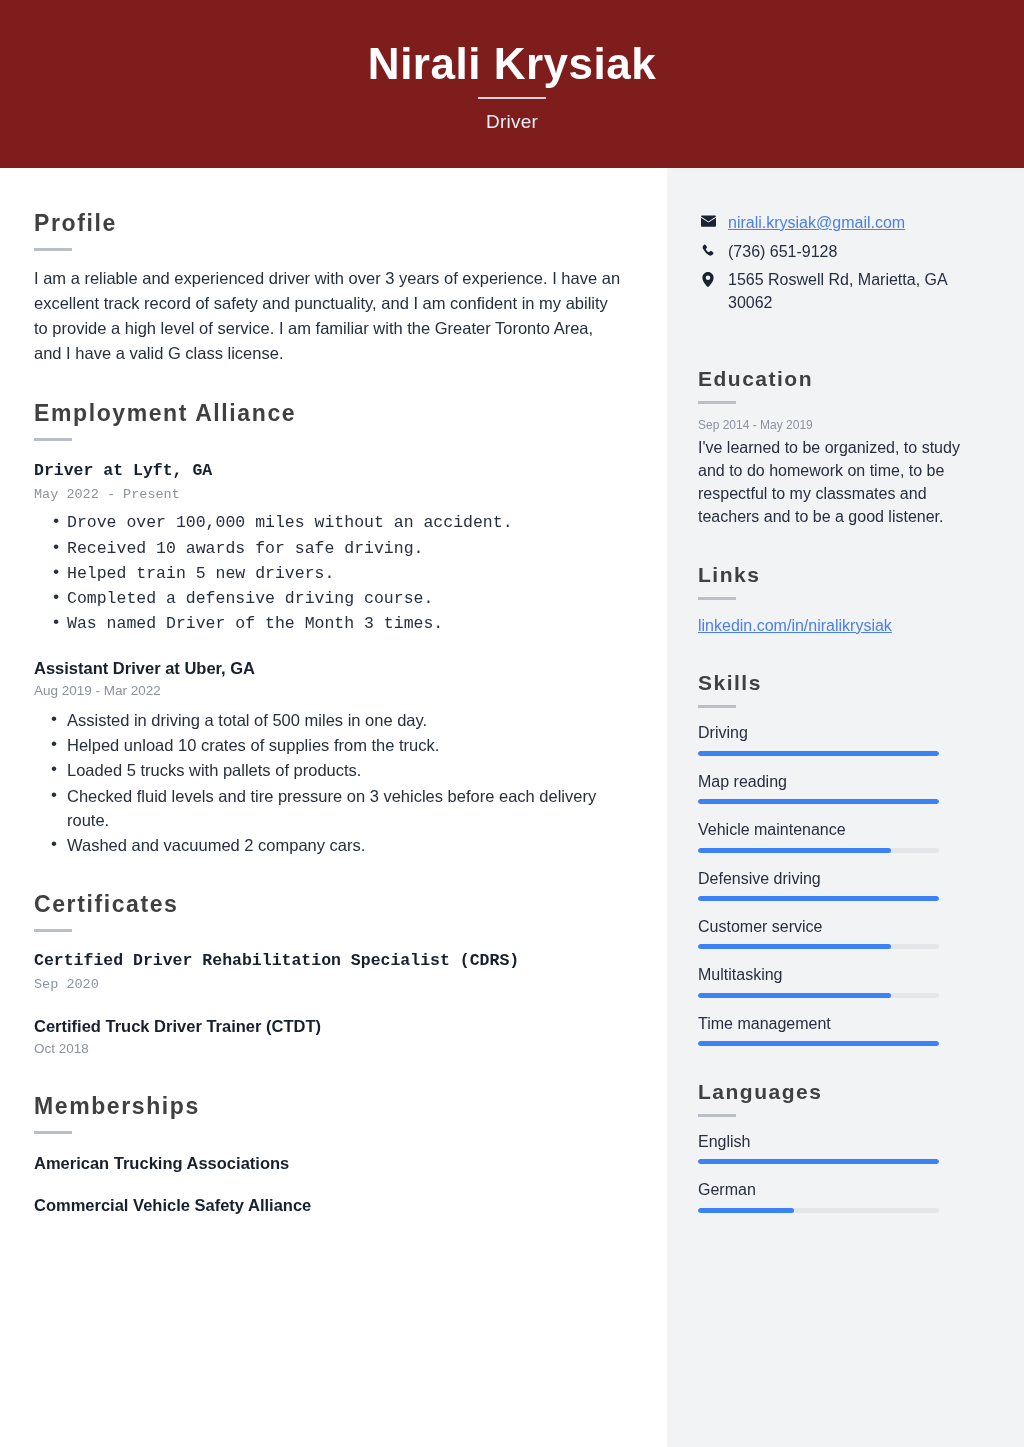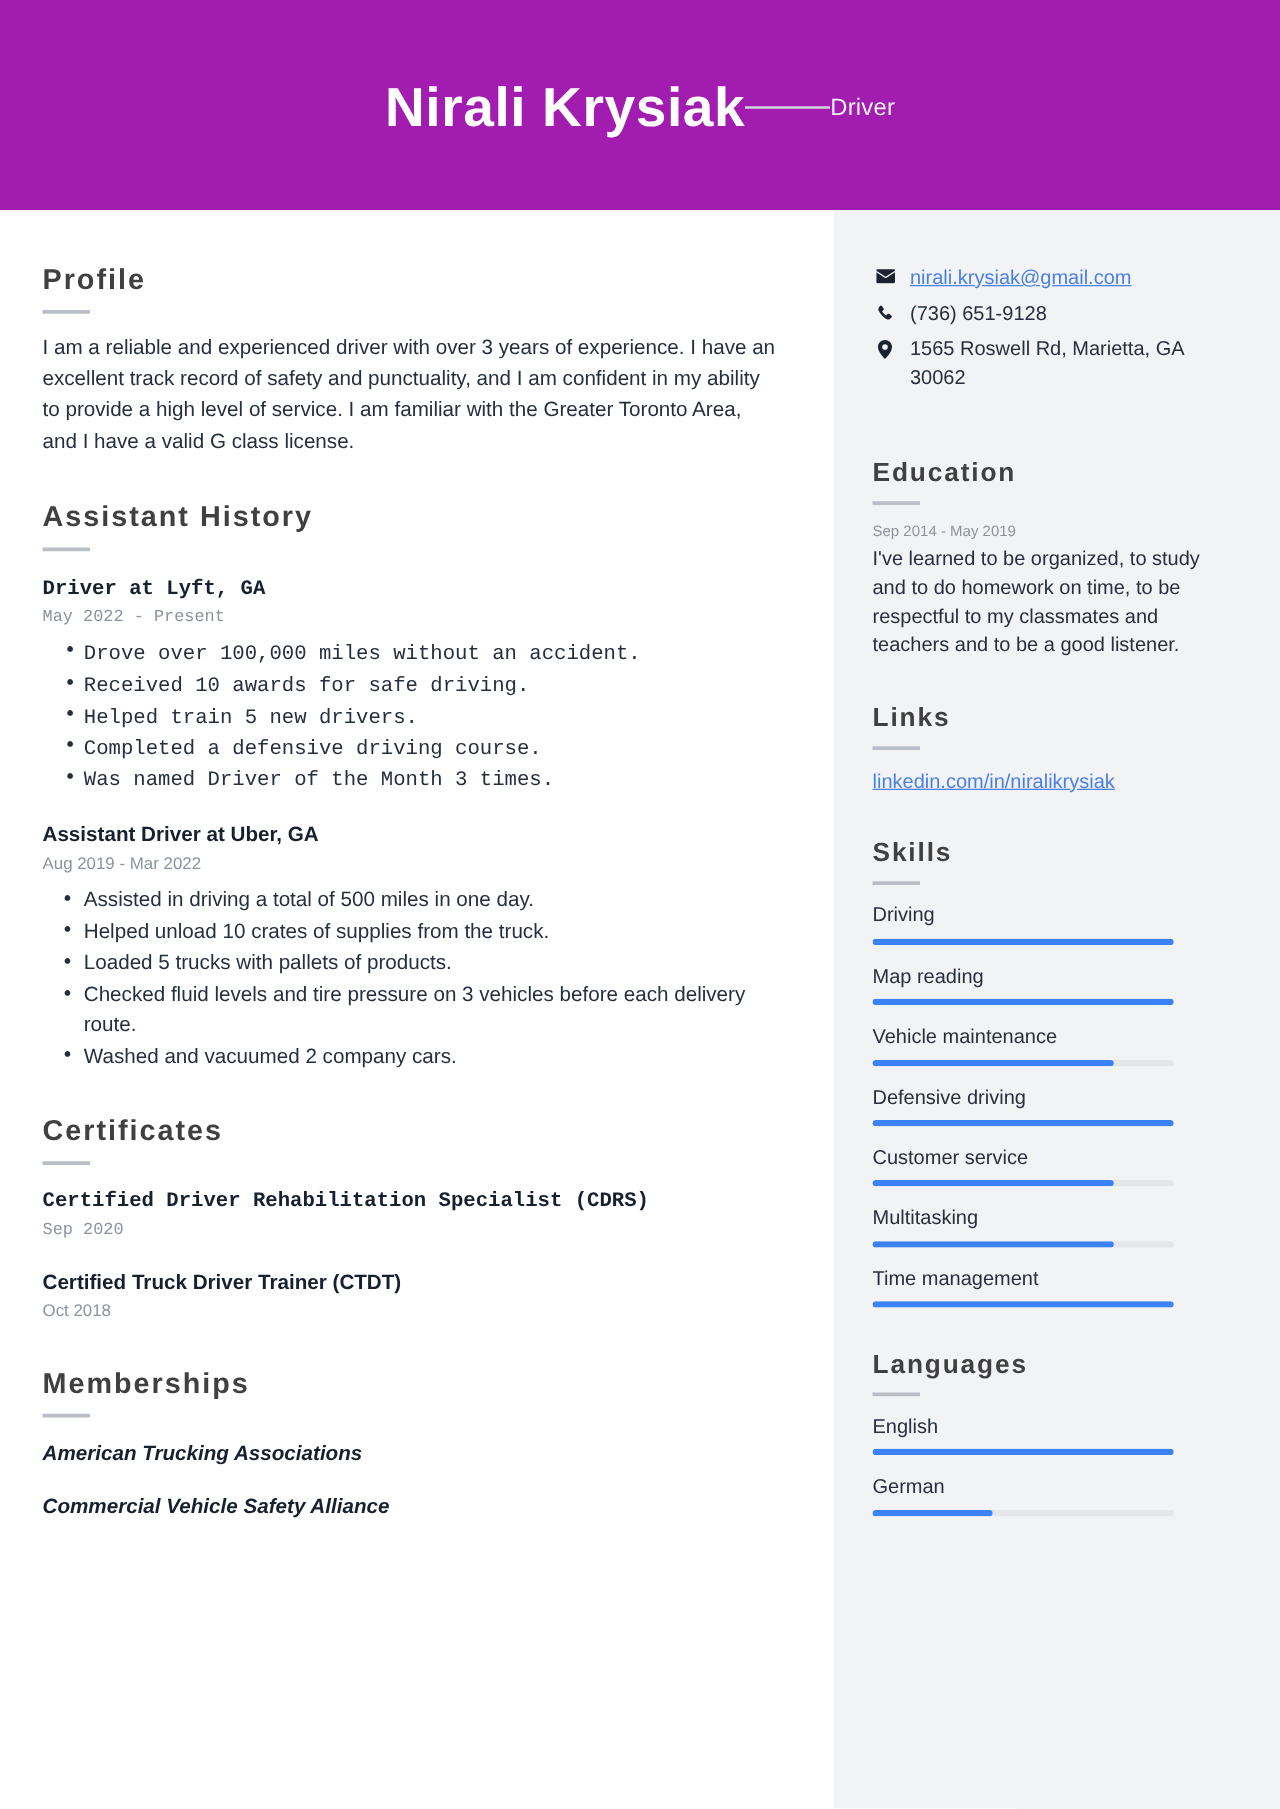--- a/index.html
+++ b/index.html
@@ -18,24 +18,24 @@
   .page {
     position: relative;
     width: 1024px;
     min-height: 1447px;
     background: #ffffff;
     overflow: hidden;
   }
 
   
   .header {
-    background: #a21caf;
+    background: #7f1d1d;
     height: 168px;
     display: flex;
-    flex-direction: row;
+    flex-direction: column;
     align-items: center;
     justify-content: center;
     padding-top: 6px;
   }
   .header-name {
     font-size: 44px;
     font-weight: 700;
     color: #ffffff;
     letter-spacing: 0.5px;
     line-height: 1.05;
@@ -133,21 +133,20 @@
     font-size: 17px;
     color: #262f3f;
   }
 
   .plain-entry {
     font-size: 16.5px;
     font-weight: 700;
     color: #16202e;
     margin-top: 20px;
     line-height: 1.35;
-    font-style: italic;
   }
   .plain-entry:first-of-type { margin-top: 0; }
 
   #employment-history .sec-rule { margin-bottom: 19px; }
   #certificates .sec-rule { margin-bottom: 18px; }
   #memberships .sec-rule { margin-bottom: 18px; }
 
   
   .contact-list { margin-bottom: 52px; }
   .contact-row {
@@ -240,21 +239,21 @@
 
     <div class="main-col">
 
       <div class="sec" id="profile">
         <div class="sec-title">Profile</div>
         <div class="sec-rule"></div>
         <div class="para">I am a reliable and experienced driver with over 3 years of experience. I have an excellent track record of safety and punctuality, and I am confident in my ability to provide a high level of service. I am familiar with the Greater Toronto Area, and I have a valid G class license.</div>
       </div>
 
       <div class="sec" id="employment-history">
-        <div class="sec-title">Assistant History</div>
+        <div class="sec-title">Employment Alliance</div>
         <div class="sec-rule"></div>
         <div id="employment-list">
             <div class="entry">
               <div class="entry-title">Driver at Lyft, GA</div>
               <div class="entry-date">May 2022 - Present</div>
               <ul class="bullets">
                 <li>Drove over 100,000 miles without an accident.</li>
                 <li>Received 10 awards for safe driving.</li>
                 <li>Helped train 5 new drivers.</li>
                 <li>Completed a defensive driving course.</li>

